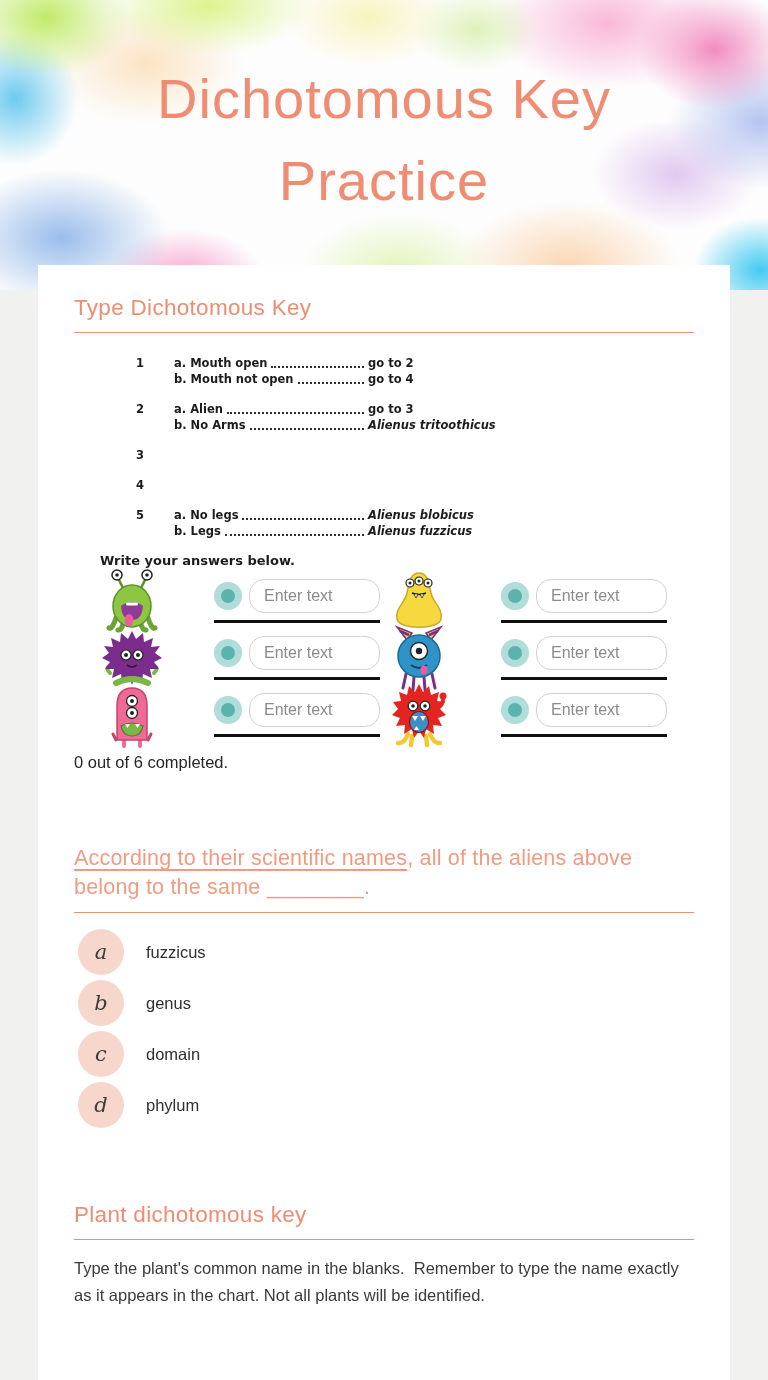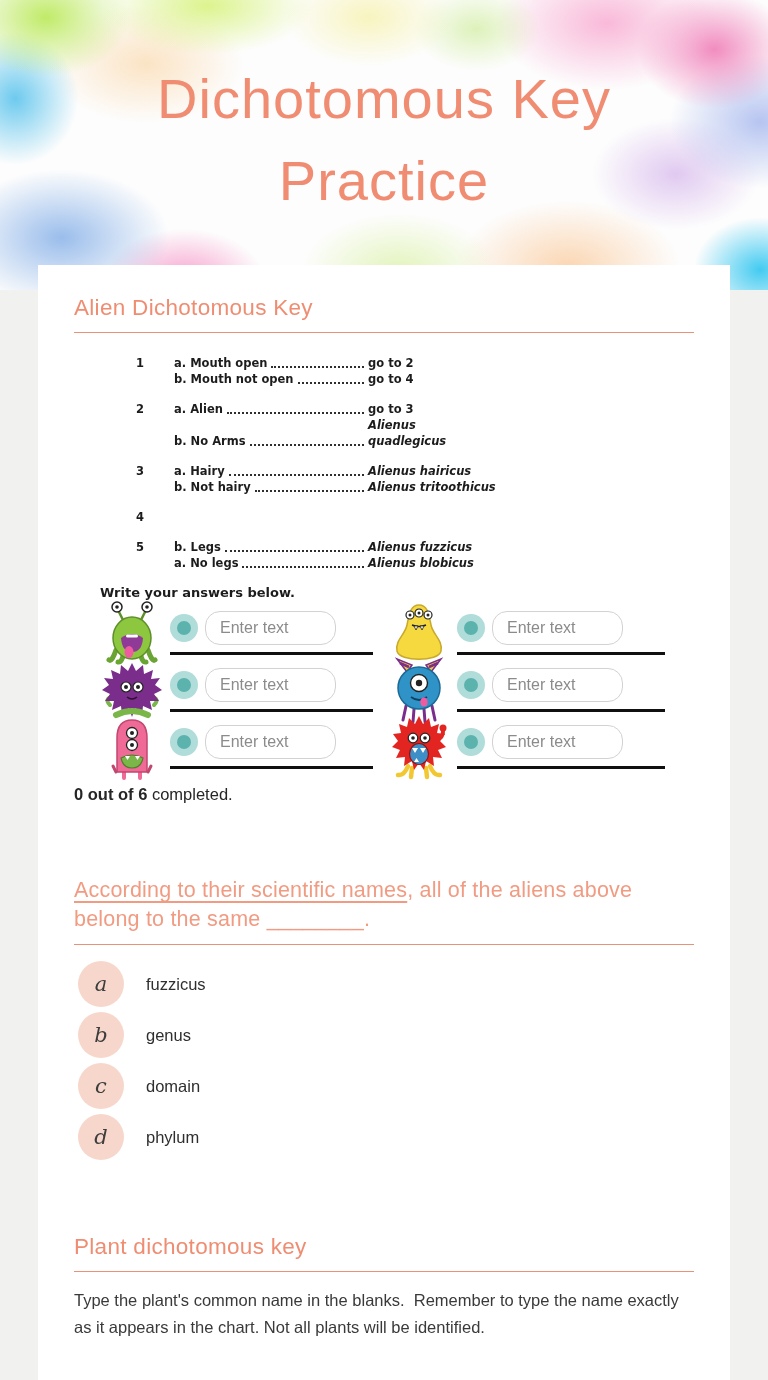--- a/index.html
+++ b/index.html
@@ -62,36 +62,36 @@
   .leader { flex: 1; border-bottom: 2px dotted #2e2e2e; margin: 0 4px 3px; }
   .key-result { flex: none; width: 128px; }
   .key-result.italic { font-style: italic; }
   .write-label {
     margin: 10px 0 4px 26px;
     font-family: "DejaVu Sans", sans-serif; font-weight: bold;
     font-size: 13px; color: #1c1c1c;
   }
   
   .answers { display: grid; grid-template-columns: 287px 292px; margin-left: 26px; }
-  .answer-cell { display: flex; align-items: center; height: 57px; }
+  .answer-cell { display: flex; align-items: center; height: 57px; gap: 44px; }
   .alien { flex: none; width: 64px; height: 64px; display: flex; align-items: center; justify-content: center; }
   .answer-block { flex: 1; margin-left: 6px; margin-right: 14px; }
   .answer-row { display: flex; align-items: center; }
   .bullet { flex: none; width: 28px; height: 28px; border-radius: 50%; background: #b0dcd9;
             display: flex; align-items: center; justify-content: center; margin-right: 7px; }
   .bullet-dot { width: 14px; height: 14px; border-radius: 50%; background: #5cb3ad; }
   .answer-input {
     width: 131px; height: 34px; border: 1px solid #d2d2d2; border-radius: 15px;
     padding: 0 14px; font-size: 16px; color: #333; background: #fff; outline: none;
     font-family: "Liberation Sans", sans-serif;
   }
   .answer-input::placeholder { color: #8b8b8b; }
   .answer-underline { height: 3px; background: #101010; margin-top: 7px; }
   .progress { margin-top: 10px; font-size: 16.5px; color: #262626; }
-  .progress b { font-weight: bold; }
+  .progress b { font-weight: normal; }
   
   .question-section { margin-top: 72px; }
   .question-heading {
     font-size: 21.5px; line-height: 1.33; font-weight: 400; color: #f19b82;
     letter-spacing: .2px; max-width: 590px;
   }
   .question-heading .u { text-decoration: underline; text-underline-offset: 4px; }
   .options { margin-top: 16px; }
   .option { display: flex; align-items: center; margin-bottom: 5px; cursor: pointer; }
   .option-circle {
@@ -106,21 +106,21 @@
 </style>
 </head>
 <body>
 
 <div class="header">
   <h1>Dichotomous Key Practice</h1>
 </div>
 
 <div class="card">
 
-  <h2 class="section-heading">Alien Dichotomous Key</h2>
+  <h2 class="section-heading">Type Dichotomous Key</h2>
   <hr class="accent">
 
   <div class="key-chart">
     <div class="key-group">
       <div class="key-num">1</div>
       <div class="key-lines">
         <div class="key-line">
             <span class="key-label">a. Mouth open</span>
             <span class="leader"></span>
             <span class="key-result">go to 2</span>
@@ -136,54 +136,42 @@
       <div class="key-num">2</div>
       <div class="key-lines">
         <div class="key-line">
             <span class="key-label">a. Alien</span>
             <span class="leader"></span>
             <span class="key-result">go to 3</span>
           </div>
         <div class="key-line">
             <span class="key-label">b. No Arms</span>
             <span class="leader"></span>
-            <span class="key-result italic">Alienus quadlegicus</span>
+            <span class="key-result italic">Alienus tritoothicus</span>
           </div>
       </div>
     </div>
     <div class="key-group">
       <div class="key-num">3</div>
-      <div class="key-lines">
-        <div class="key-line">
-            <span class="key-label">a. Hairy</span>
-            <span class="leader"></span>
-            <span class="key-result italic">Alienus hairicus</span>
-          </div>
-        <div class="key-line">
-            <span class="key-label">b. Not hairy</span>
-            <span class="leader"></span>
-            <span class="key-result italic">Alienus tritoothicus</span>
-          </div>
-      </div>
     </div>
     <div class="key-group">
       <div class="key-num">4</div>
     </div>
     <div class="key-group">
       <div class="key-num">5</div>
       <div class="key-lines">
         <div class="key-line">
+            <span class="key-label">a. No legs</span>
+            <span class="leader"></span>
+            <span class="key-result italic">Alienus blobicus</span>
+          </div>
+        <div class="key-line">
             <span class="key-label">b. Legs</span>
             <span class="leader"></span>
             <span class="key-result italic">Alienus fuzzicus</span>
-          </div>
-        <div class="key-line">
-            <span class="key-label">a. No legs</span>
-            <span class="leader"></span>
-            <span class="key-result italic">Alienus blobicus</span>
           </div>
       </div>
     </div>
   </div>
 
   <div class="write-label">Write your answers below.</div>
 
   <div class="answers">
 
     <div class="answer-cell">

